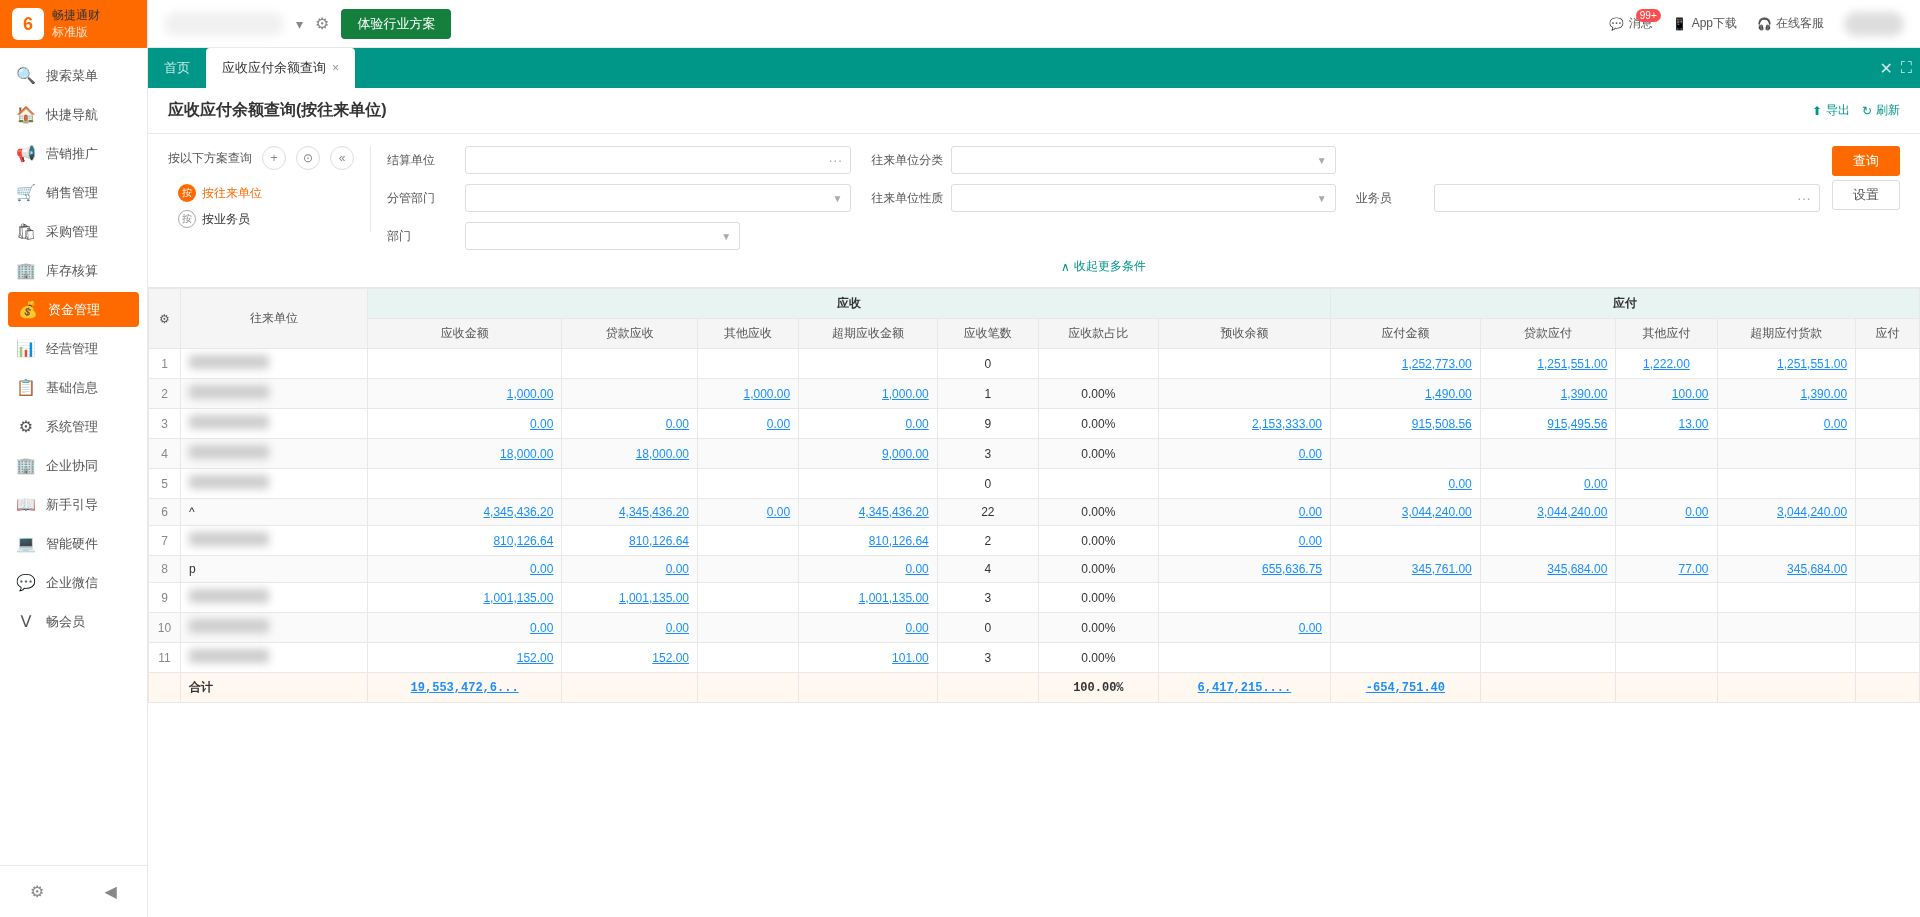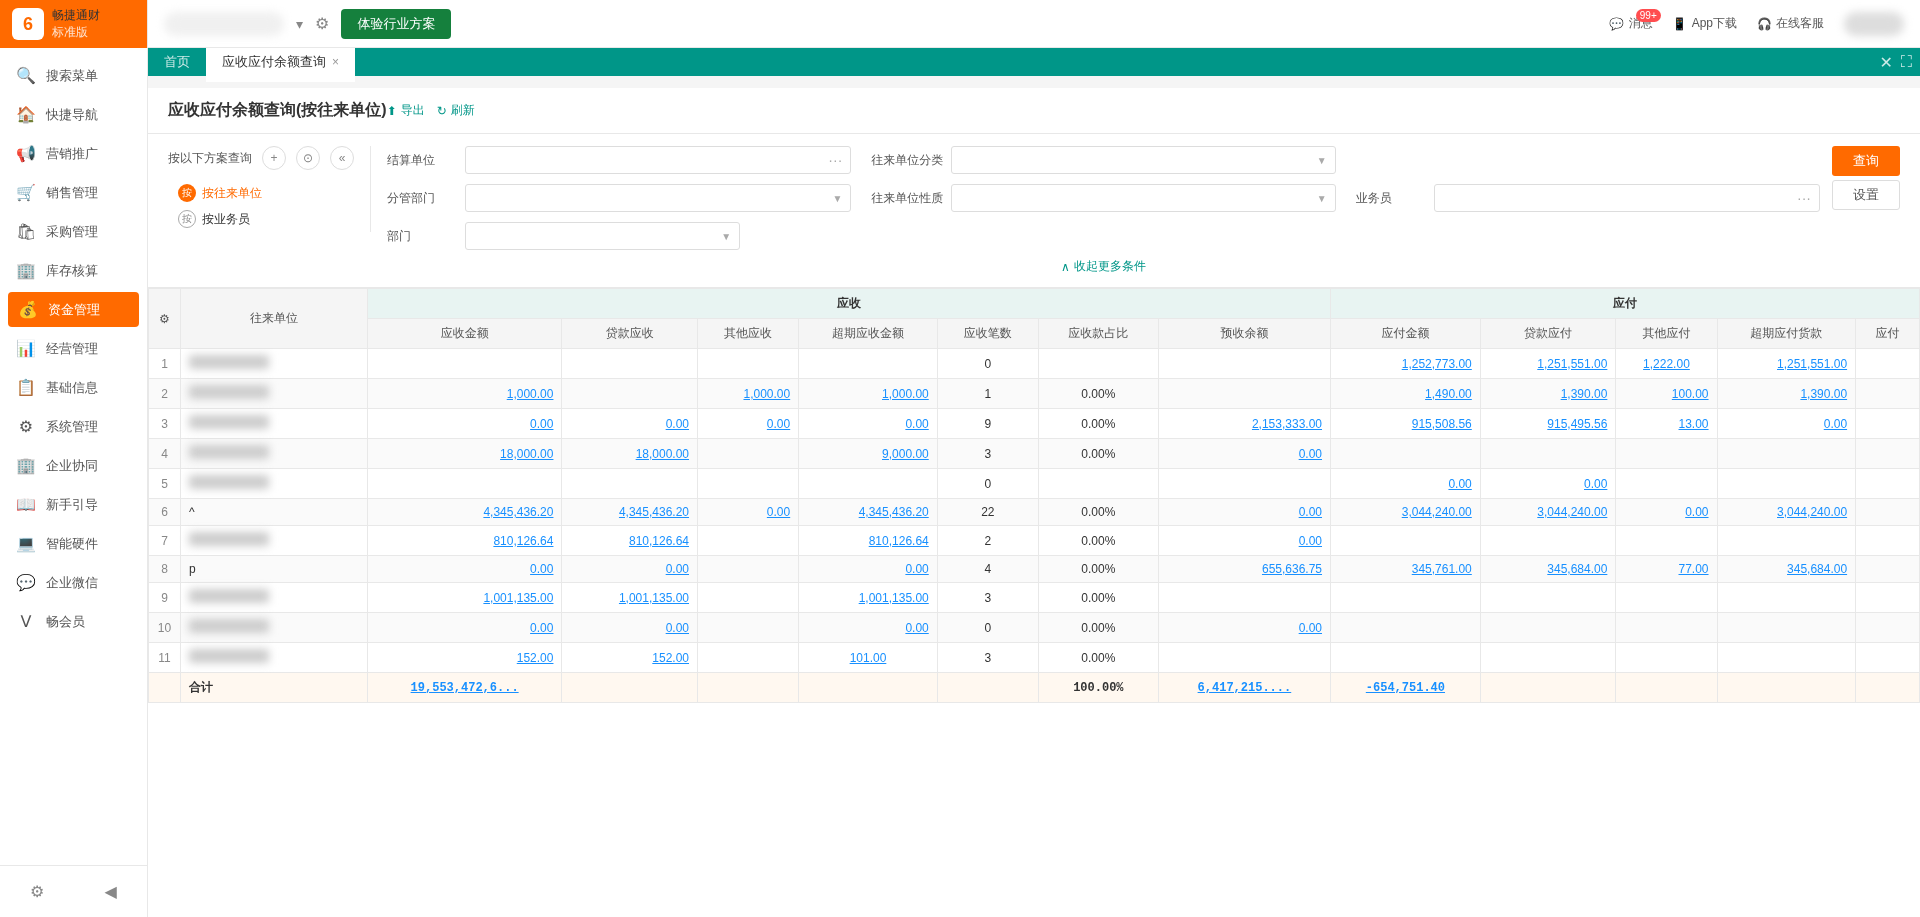--- a/index.html
+++ b/index.html
@@ -45,41 +45,41 @@
       background: #15803d; color: #fff; border: none; border-radius: 4px;
       padding: 6px 16px; font-size: 13px; cursor: pointer; font-family: Liberation Serif, serif;
     }
     .header-right { margin-left: auto; display: flex; align-items: center; gap: 20px; }
     .header-badge-item { display: flex; align-items: center; gap: 4px; cursor: pointer; color: #555; font-size: 12px; position: relative; }
     .badge { background: #ff4d4f; color: #fff; border-radius: 10px; font-size: 10px; padding: 1px 4px; position: absolute; top: -6px; right: -8px; }
     .header-avatar { width: 28px; height: 28px; border-radius: 50%; background: #ddd; display: flex; align-items: center; justify-content: center; font-size: 11px; color: #888; }
 
     
     .tab-bar {
-      position: fixed; left: 148px; top: 48px; right: 0; height: 28px; background: #009688;
+      position: fixed; left: 148px; top: 48px; right: 0; height: 40px; background: #009688;
       display: flex; align-items: center; z-index: 98;
     }
     .tab-item {
       height: 40px; display: flex; align-items: center; padding: 0 16px; cursor: pointer;
       color: rgba(255,255,255,0.8); font-size: 13px; gap: 6px; white-space: nowrap;
     }
     .tab-item.active { background: #fff; color: #333; border-radius: 4px 4px 0 0; }
     .tab-close { color: #999; font-size: 12px; cursor: pointer; }
     .tab-bar-right { margin-left: auto; display: flex; align-items: center; gap: 8px; padding-right: 8px; }
     .tab-bar-btn { color: rgba(255,255,255,0.8); font-size: 16px; cursor: pointer; }
 
     
     .main-content {
       position: fixed; left: 148px; top: 88px; right: 0; bottom: 0;
       background: #f5f5f5; overflow: hidden; display: flex; flex-direction: column;
     }
 
     
     .page-header {
-      background: #fff; padding: 12px 20px; display: flex; align-items: center; justify-content: flex-start;
+      background: #fff; padding: 12px 20px; display: flex; align-items: center; justify-content: space-between;
       border-bottom: 1px solid #e8e8e8;
     }
     .page-title { font-size: 16px; font-weight: bold; color: #333; }
     .page-actions { display: flex; gap: 12px; align-items: center; }
     .page-action-btn {
       display: flex; align-items: center; gap: 4px; color: #009688; font-size: 12px; cursor: pointer;
     }
 
     
     .filter-area {
@@ -549,21 +549,21 @@
             <td style="text-align: right;"></td>
             <td style="text-align: right;"></td>
             <td></td>
           </tr>
           <tr>
             <td style="color: rgb(136, 136, 136);">11</td>
             <td style="text-align: left;"><span style="filter:blur(4px);user-select:none;display:inline-block;min-width:80px;height:14px;background:#ccc;border-radius:2px;"></span></td>
             <td style="text-align: right;"><span style="color:#1890ff;text-decoration:underline;cursor:pointer;">152.00</span></td>
             <td style="text-align: right;"><span style="color:#1890ff;text-decoration:underline;cursor:pointer;">152.00</span></td>
             <td style="text-align: right;"></td>
-            <td style=""><span style="color:#1890ff;text-decoration:underline;cursor:pointer;">101.00</span></td>
+            <td style="text-align: right;"><span style="color:#1890ff;text-decoration:underline;cursor:pointer;">101.00</span></td>
             <td>3</td>
             <td>0.00%</td>
             <td style="text-align: right;"></td>
             <td style="text-align: right;"></td>
             <td style="text-align: right;"></td>
             <td style="text-align: right;"></td>
             <td style="text-align: right;"></td>
             <td></td>
           </tr>
         </tbody>

